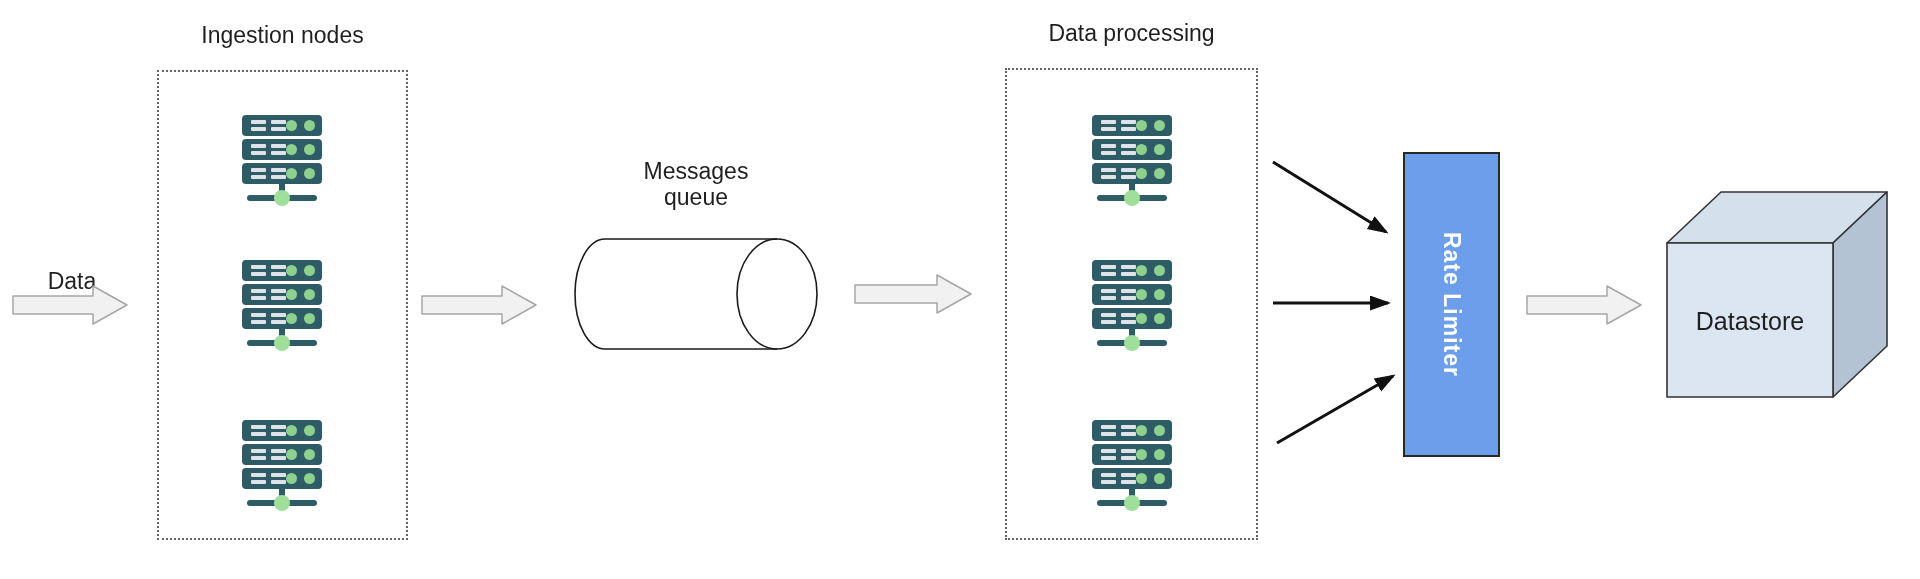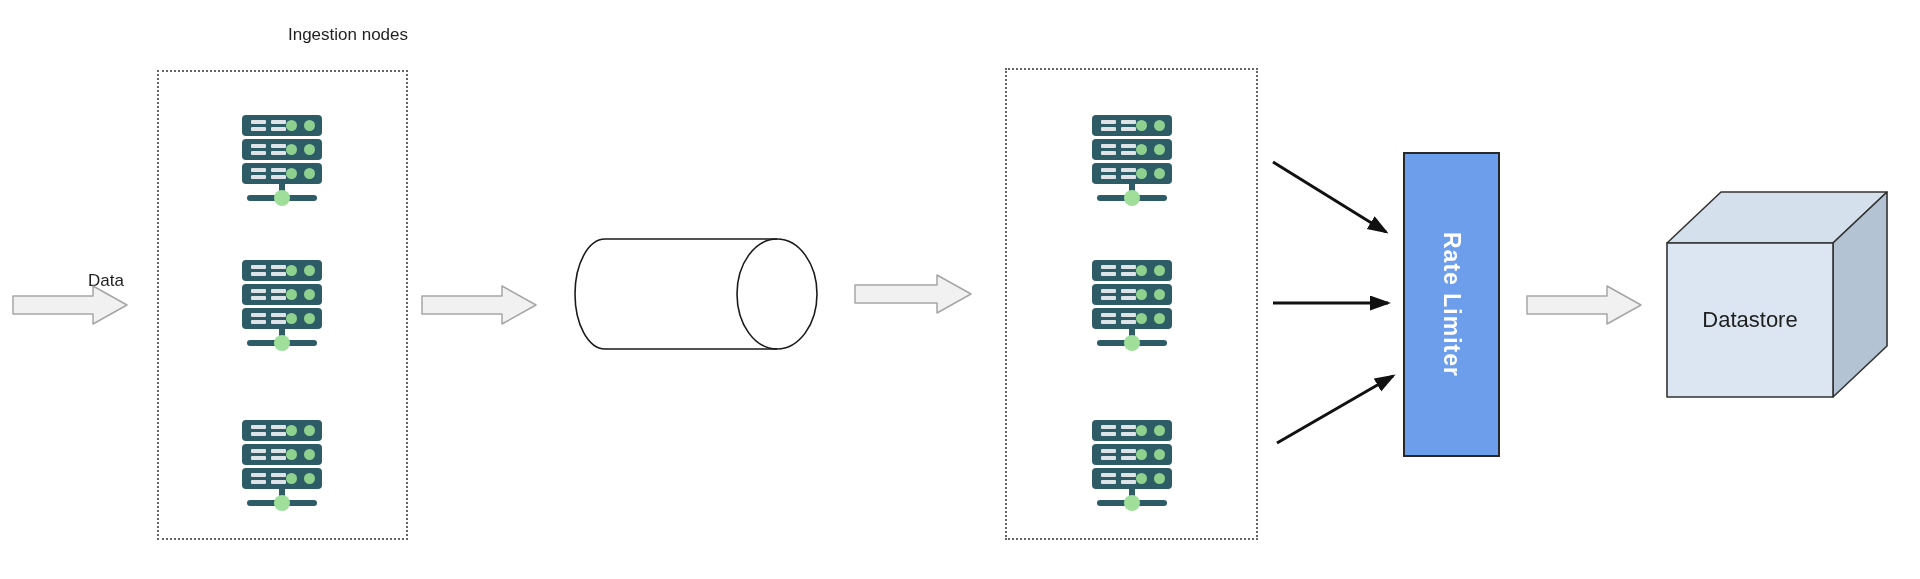--- a/index.html
+++ b/index.html
@@ -1,21 +1,21 @@
 <!DOCTYPE html>
 <html><head>
 <meta charset="utf-8">
 <style>
   html,body{margin:0;padding:0;background:#ffffff;}
   .canvas{
     position:relative;width:1920px;height:579px;background:#ffffff;
     font-family:"Liberation Sans", sans-serif;color:#1f1f1f;overflow:hidden;
   }
   .abs{position:absolute;}
-  .label{font-size:17px;color:#1f1f1f;text-align:right;line-height:26px;white-space:pre-line;}
+  .label{font-size:23px;color:#1f1f1f;text-align:center;line-height:26px;white-space:pre-line;}
   .cluster-box{
     position:absolute;border:2px dotted #646464;background:transparent;box-sizing:border-box;
   }
   
   .server{position:absolute;width:80px;height:92px;}
   .unit{
     position:relative;width:80px;height:21px;background:#2e5c66;border-radius:4px;
     margin-bottom:3px;display:flex;align-items:center;justify-content:space-between;
     padding:0 9px;box-sizing:border-box;
   }
@@ -30,21 +30,21 @@
   .rate-limiter{
     position:absolute;left:1403px;top:152px;width:97px;height:305px;
     background:#6d9eeb;border:2px solid #282828;box-sizing:border-box;
     display:flex;align-items:center;justify-content:center;
   }
   .rate-limiter span{
     writing-mode:vertical-rl;font-size:23px;font-weight:bold;color:#ffffff;letter-spacing:1px;
   }
   svg{position:absolute;overflow:visible;}
   .datastore-label{position:absolute;left:1667px;top:307px;width:166px;text-align:center;
-    font-size:22px;color:#1f1f1f;}
+    font-size:25px;color:#1f1f1f;}
 </style>
 </head>
 <body>
 
 <div class="canvas">
 
   <div class="label abs" style="left:20px;top:268px;width:104px;">Data</div>
   <svg class="abs" style="left:13px;top:285px;" width="115" height="40" viewBox="0 0 115 40">
     <polygon points="0,11 80,11 80,1 114,20 80,39 80,29 0,29" fill="#f1f1f1" stroke="#a6a6a6" stroke-width="1.5" stroke-linejoin="round"></polygon>
   </svg>
@@ -173,29 +173,32 @@
       <div class="stem"></div>
         <div class="base"></div>
         <div class="hub"></div>
     </div>
   </div>
 
   <svg class="abs" style="left:422px;top:285px;" width="115" height="40" viewBox="0 0 115 40">
     <polygon points="0,11 80,11 80,1 114,20 80,39 80,29 0,29" fill="#f1f1f1" stroke="#a6a6a6" stroke-width="1.5" stroke-linejoin="round"></polygon>
   </svg>
 
+  <div class="label abs" style="left:596px;top:158px;width:200px;">Messages
+queue</div>
   <svg class="abs" style="left:575px;top:238px;" width="243" height="112" viewBox="0 0 243 112">
     <path d="M30,1 L202,1 A40,55 0 0 1 202,111 L30,111 A30,55 0 0 1 30,1 Z" fill="#ffffff" stroke="#1a1a1a" stroke-width="1.6"></path>
     <path d="M202,1 A40,55 0 0 0 202,111" fill="none" stroke="#1a1a1a" stroke-width="1.6"></path>
   </svg>
 
   <svg class="abs" style="left:855px;top:274px;" width="117" height="40" viewBox="0 0 117 40">
     <polygon points="0,11 82,11 82,1 116,20 82,39 82,29 0,29" fill="#f1f1f1" stroke="#a6a6a6" stroke-width="1.5" stroke-linejoin="round"></polygon>
   </svg>
 
+  <div class="label abs" style="left:1005px;top:20px;width:253px;">Data processing</div>
   <div class="cluster-box" style="left:1005px;top:68px;width:253px;height:472px;">
     <div class="server" style="left:85px;top:45px;">
       <div class="unit">
           <div class="bars">
             <i></i>
             <i></i>
             <i></i>
             <i></i>
           </div>
           <div class="dots">

